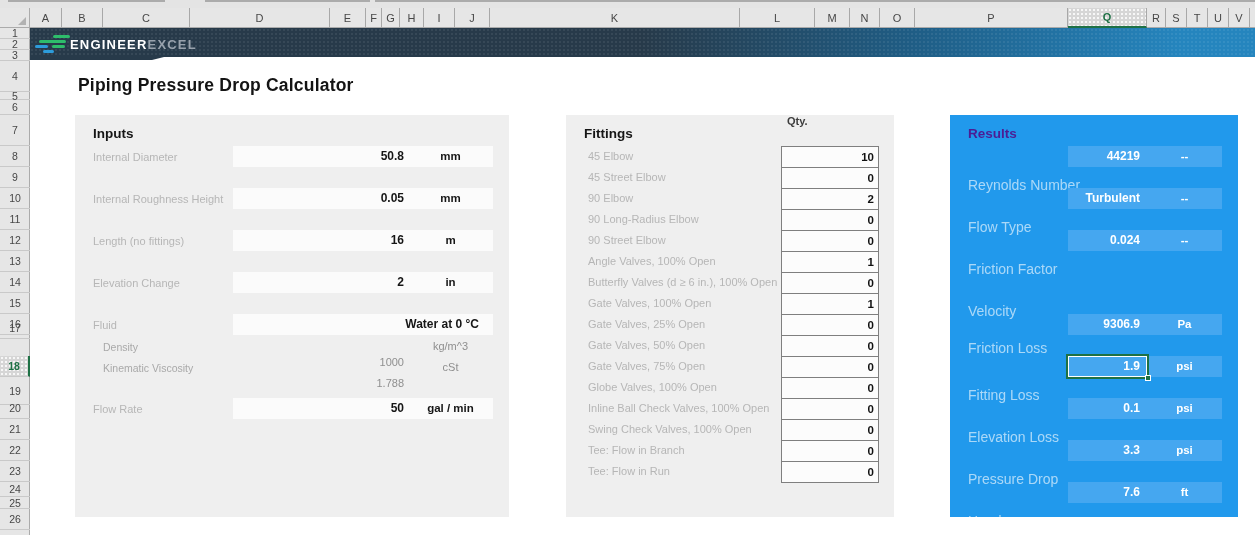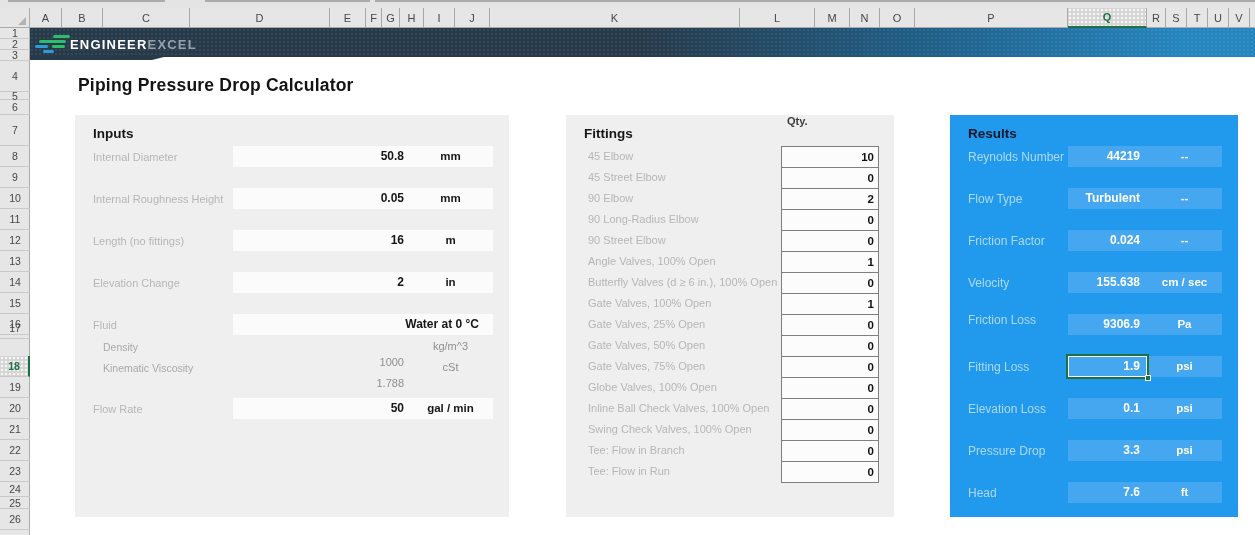--- a/index.html
+++ b/index.html
@@ -41,21 +41,21 @@
   
   .page-title { position:absolute; left:78px; top:75px; font-size:17.5px; font-weight:bold; color:#141414; letter-spacing:.2px; }
 
   
   .panel { position:absolute; top:115px; height:402px; }
   .panel.gray { background:#efefef; }
   #inputs-panel  { left:75px;  width:434px; }
   #fittings-panel{ left:566px; width:328px; }
   #results-panel { left:950px; width:288px; background:var(--res-blue); }
   .panel-title { position:absolute; left:18px; top:11px; font-size:13.5px; font-weight:bold; color:#161616; }
-  #results-panel .panel-title { color:#0f172a; }
+  #results-panel .panel-title { color:#4c1d95; }
 
   
   .in-label { position:absolute; left:18px; height:21px; display:flex; align-items:center;
       font-size:11px; color:#b6b6b6; white-space:nowrap; }
   .in-box { position:absolute; left:158px; width:260px; height:21px; background:#fbfbfb; display:flex; }
   .in-val { width:175px; text-align:right; padding-right:4px; font-size:12px; font-weight:bold;
       color:#161616; line-height:21px; }
   .in-unit { width:85px; text-align:center; font-size:11.5px; font-weight:bold; color:#161616; line-height:21px; }
   .in-sub-label { position:absolute; left:28px; height:21px; display:flex; align-items:center; font-size:10.5px; color:#a9a9a9; }
   .sub-val { position:absolute; left:158px; width:175px; text-align:right; padding-right:4px;
@@ -66,21 +66,21 @@
   
   .qty-head { position:absolute; left:221px; top:0; font-size:11px; font-weight:bold; color:#3d3d3d; }
   .fit-label { position:absolute; left:22px; width:192px; height:21px; line-height:21px;
       font-size:11px; color:#b6b6b6; white-space:nowrap; overflow:hidden; }
   .fit-box { position:absolute; left:215px; width:98px; height:22px; background:#fcfcfc;
       border:1px solid #7f7f7f; font-size:11.5px; font-weight:bold; color:#111;
       text-align:right; padding-right:4px; line-height:20px; }
 
   
   .res-label { position:absolute; left:18px; height:21px; display:flex; align-items:center;
-      font-size:12px; color:rgba(255,255,255,.62); }
+      font-size:14px; color:rgba(255,255,255,.62);margin-top:28px; }
   .res-box { position:absolute; left:118px; width:154px; height:21px; background:#45a7f0; display:flex; }
   .res-val { width:79px; text-align:right; padding-right:7px; font-size:12px; font-weight:bold; color:#fff; line-height:21px; }
   .res-unit { width:75px; text-align:center; font-size:11.5px; font-weight:bold; color:#fff; line-height:21px; }
   .sel-outline { position:absolute; left:116px; width:83px; height:25px; border:2px solid var(--sel-green);
       box-shadow:inset 0 0 0 1px #fff; pointer-events:none; }
   .sel-outline .handle { position:absolute; right:-4px; bottom:-4px; width:6px; height:6px;
       background:var(--sel-green); border:1px solid #fff; }
 </style>
 </head>
 <body>
@@ -134,21 +134,21 @@
       <div class="row-cell" style="top: 139px; height: 21px;">9</div>
       <div class="row-cell" style="top: 160px; height: 21px;">10</div>
       <div class="row-cell" style="top: 181px; height: 21px;">11</div>
       <div class="row-cell" style="top: 202px; height: 21px;">12</div>
       <div class="row-cell" style="top: 223px; height: 21px;">13</div>
       <div class="row-cell" style="top: 244px; height: 21px;">14</div>
       <div class="row-cell" style="top: 265px; height: 21px;">15</div>
       <div class="row-cell" style="top: 286px; height: 21px;">16</div>
       <div class="row-cell" style="top: 290px; height: 21px;">17</div>
       <div class="row-cell sel" style="top: 328px; height: 21px;">18</div>
-      <div class="row-cell" style="top: 349px; height: 21px;">19</div>
+      <div class="row-cell" style="top: 349px; height: 28px;">19</div>
       <div class="row-cell" style="top: 370px; height: 21px;">20</div>
       <div class="row-cell" style="top: 391px; height: 21px;">21</div>
       <div class="row-cell" style="top: 412px; height: 21px;">22</div>
       <div class="row-cell" style="top: 433px; height: 21px;">23</div>
       <div class="row-cell" style="top: 454px; height: 15px;">24</div>
       <div class="row-cell" style="top: 469px; height: 12px;">25</div>
       <div class="row-cell" style="top: 481px; height: 21px;">26</div>
     </div>
 </div>
 
@@ -255,24 +255,20 @@
     <div class="res-box" style="top: 73px;">
       <div class="res-val">Turbulent</div>
       <div class="res-unit">--</div>
     </div>
     <div class="res-label" style="top: 115px;">Friction Factor</div>
     <div class="res-box" style="top: 115px;">
       <div class="res-val">0.024</div>
       <div class="res-unit">--</div>
     </div>
     <div class="res-label" style="top: 157px;">Velocity</div>
-    <div class="res-box" style="top: 157px;">
-      <div class="res-val">155.638</div>
-      <div class="res-unit">cm / sec</div>
-    </div>
     <div class="res-label" style="top: 194px;">Friction Loss</div>
     <div class="res-box" style="top: 199px;">
       <div class="res-val">9306.9</div>
       <div class="res-unit">Pa</div>
     </div>
     <div class="res-label" style="top: 241px;">Fitting Loss</div>
     <div class="res-box" style="top: 241px;">
       <div class="res-val">1.9</div>
       <div class="res-unit">psi</div>
     </div>

